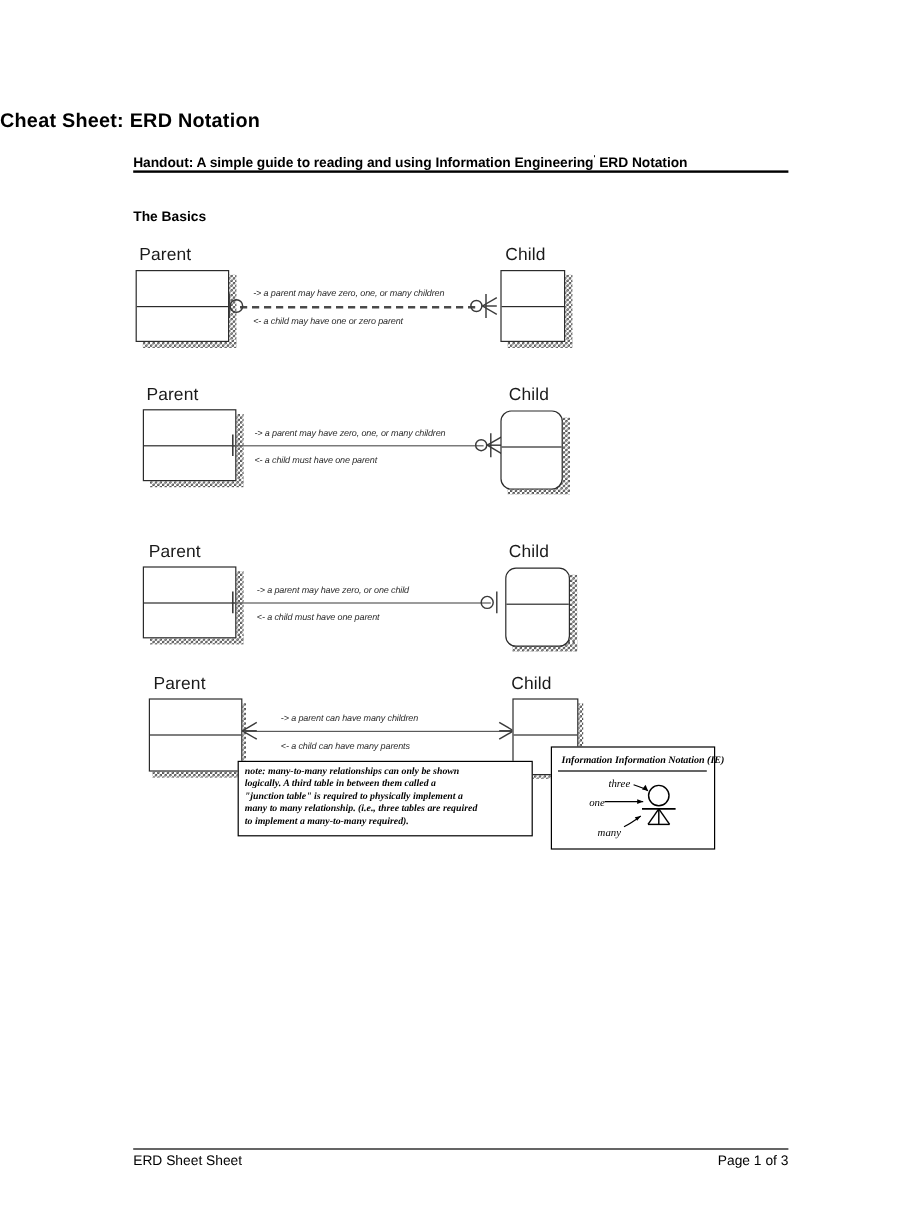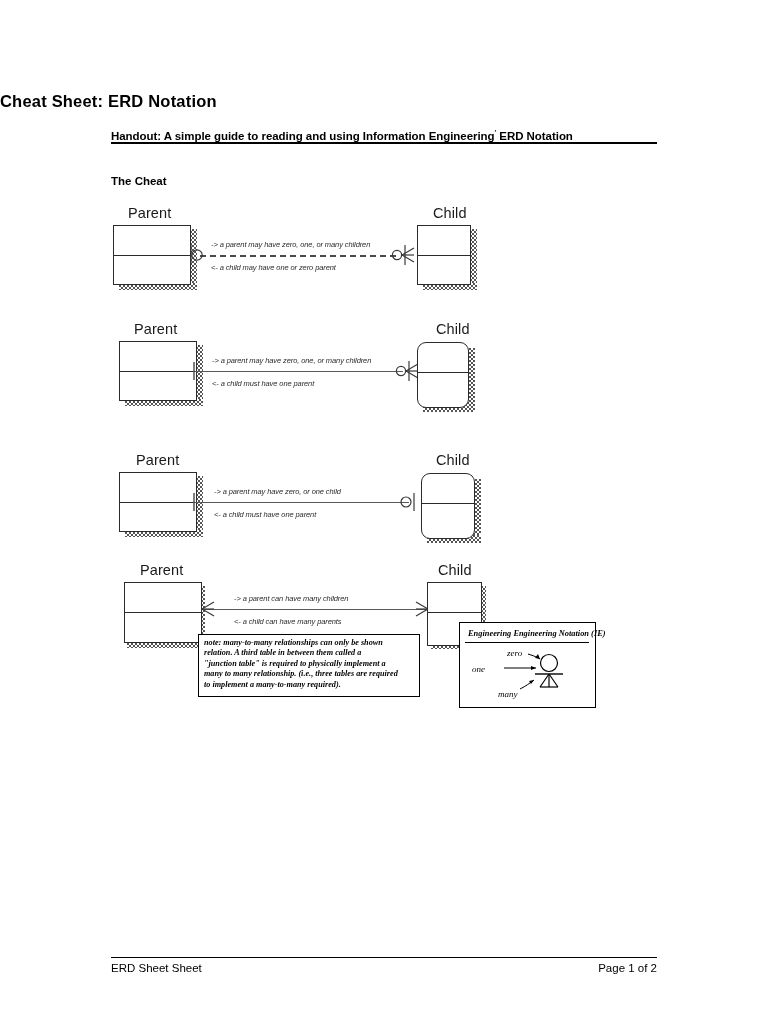--- a/index.html
+++ b/index.html
@@ -93,21 +93,20 @@
     background-position: 0 0, 2px 2px;
   }
 
   .ent-label {
     position: absolute;
     font-size: 14.5px;
     font-weight: normal;
     letter-spacing: .1px;
     white-space: nowrap;
     color: #1a1a1a;
-    margin-left: 12px;
   }
 
   .rel-label {
     position: absolute;
     font-family: "Liberation Sans", sans-serif;
     font-style: italic;
     font-size: 7.5px;
     letter-spacing: -.1px;
     white-space: nowrap;
     color: #2a2a2a;
@@ -205,21 +204,21 @@
 
   <div class="doc-title">Cheat Sheet: ERD Notation</div>
 
   <div class="handout-line">
     <span class="handout-text">
       <span>Handout: A simple guide to reading and using Information Engineering</span><sup>'</sup><span> ERD Notation</span>
     </span>
   </div>
   <div class="handout-rule"></div>
 
-  <div class="section-title">The Cheat</div>
+  <div class="section-title">The Basics</div>
 
   <div class="diagram" style="top:0;">
 
     <div class="ent-label" style="left:116px; top:205px;">Parent</div>
     <div class="shadow-r" style="left:190px; top:229px; width:7px; height:60px;"></div>
     <div class="shadow-b" style="left:119px; top:283px; width:78px; height:7px;"></div>
     <div class="entity" style="left:113px; top:225px; width:78px; height:60px;">
       <div class="divider" style="top:29px;"></div>
     </div>
 
@@ -354,34 +353,34 @@
     <div class="rel-label" style="left:234px; top:617px;">&lt;- a child can have many parents</div>
 
     <div class="ent-label" style="left:426px; top:562px;">Child</div>
     <div class="shadow-r" style="left:479px; top:586px; width:7px; height:60px;"></div>
     <div class="shadow-b" style="left:431px; top:642px; width:55px; height:7px;"></div>
     <div class="entity" style="left:427px; top:582px; width:55px; height:64px;">
       <div class="divider" style="top:29px;"></div>
     </div>
   </div>
 
-  <div class="note-box" style="left:198px; top:634px; width:222px; height:63px;">
+  <div class="note-box" style="left:198px; top:634px; width:246px; height:63px;">
     <div class="note-text">note: many-to-many relationships can only be shown</div>
-    <div class="note-text">relation.  A third table in between them called a</div>
+    <div class="note-text">logically.  A third table in between them called a</div>
     <div class="note-text">"junction table" is required to physically implement a</div>
     <div class="note-text">many to many relationship. (i.e., three tables are required</div>
     <div class="note-text">to implement a many-to-many required).</div>
   </div>
 
   <div class="legend-box" style="left:459px; top:622px; width:137px; height:86px;">
-    <div class="legend-title">Engineering Engineering Notation (IE)</div>
+    <div class="legend-title">Information Information Notation (IE)</div>
     <div class="legend-sep"></div>
 
-    <div class="legend-lbl" style="left:47px; top:25px;">zero</div>
-    <div class="legend-lbl" style="left:12px; top:41px;font-style:italic;">one</div>
+    <div class="legend-lbl" style="left:47px; top:25px;">three</div>
+    <div class="legend-lbl" style="left:31px; top:41px;font-style:italic;">one</div>
     <div class="legend-lbl" style="left:38px; top:66px;">many</div>
 
     <svg width="137" height="86" viewBox="0 0 137 86" style="position:absolute; left:0; top:0; overflow:visible;">
 
       <path d="M68,31 C74,33 77,34 80,36" fill="none" stroke="#000" stroke-width="1"></path>
       <path d="M80,36 L75,35 L78,31 Z" fill="#000"></path>
 
       <line x1="44" y1="45" x2="76" y2="45" stroke="#000" stroke-width="1"></line>
       <path d="M76,45 L71,43 L71,47 Z" fill="#000"></path>
 
@@ -394,15 +393,15 @@
 
       <line x1="89" y1="51" x2="80" y2="64" stroke="#000" stroke-width="1.2"></line>
       <line x1="89" y1="51" x2="89" y2="64" stroke="#000" stroke-width="1.2"></line>
       <line x1="89" y1="51" x2="98" y2="64" stroke="#000" stroke-width="1.2"></line>
       <line x1="80" y1="64" x2="98" y2="64" stroke="#000" stroke-width="1.2"></line>
     </svg>
   </div>
 
   <div class="footer-rule"></div>
   <div class="footer-left">ERD Sheet Sheet</div>
-  <div class="footer-right">Page 1 of 2</div>
+  <div class="footer-right">Page 1 of 3</div>
 
 </div>
 
 </body></html>

